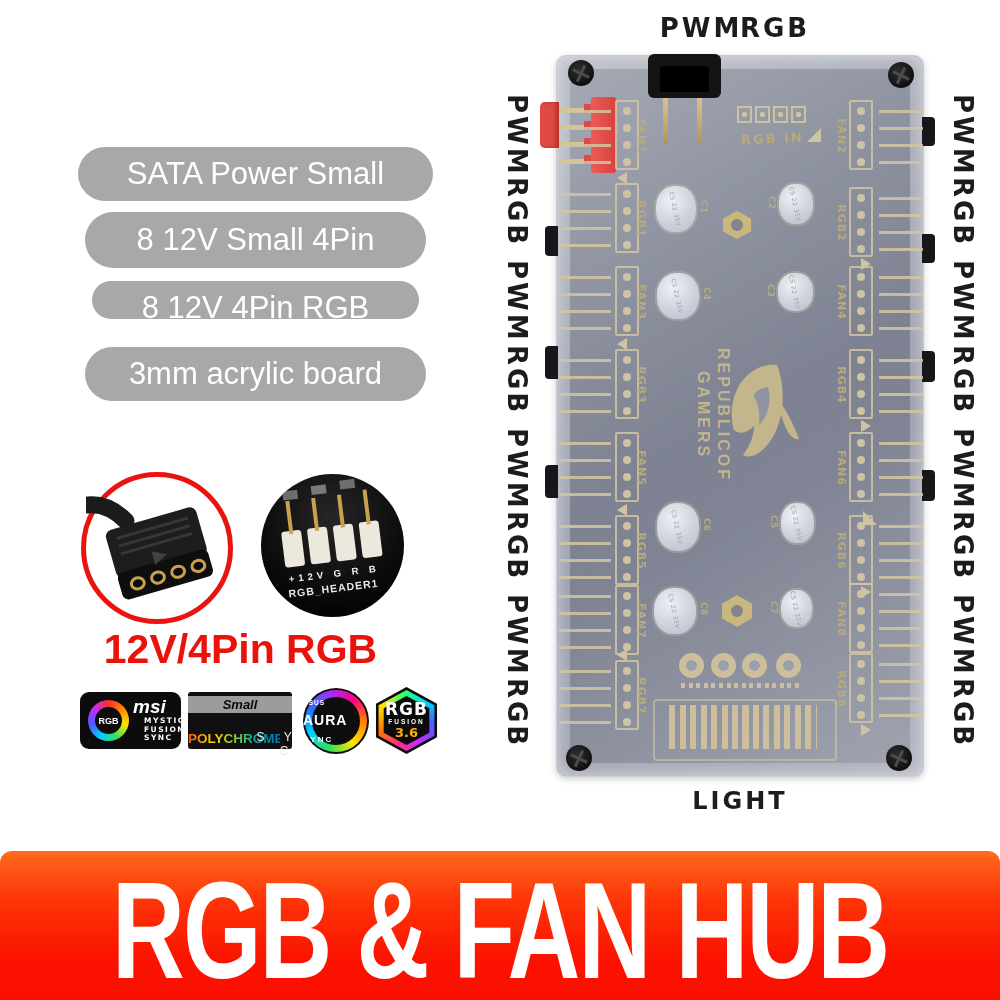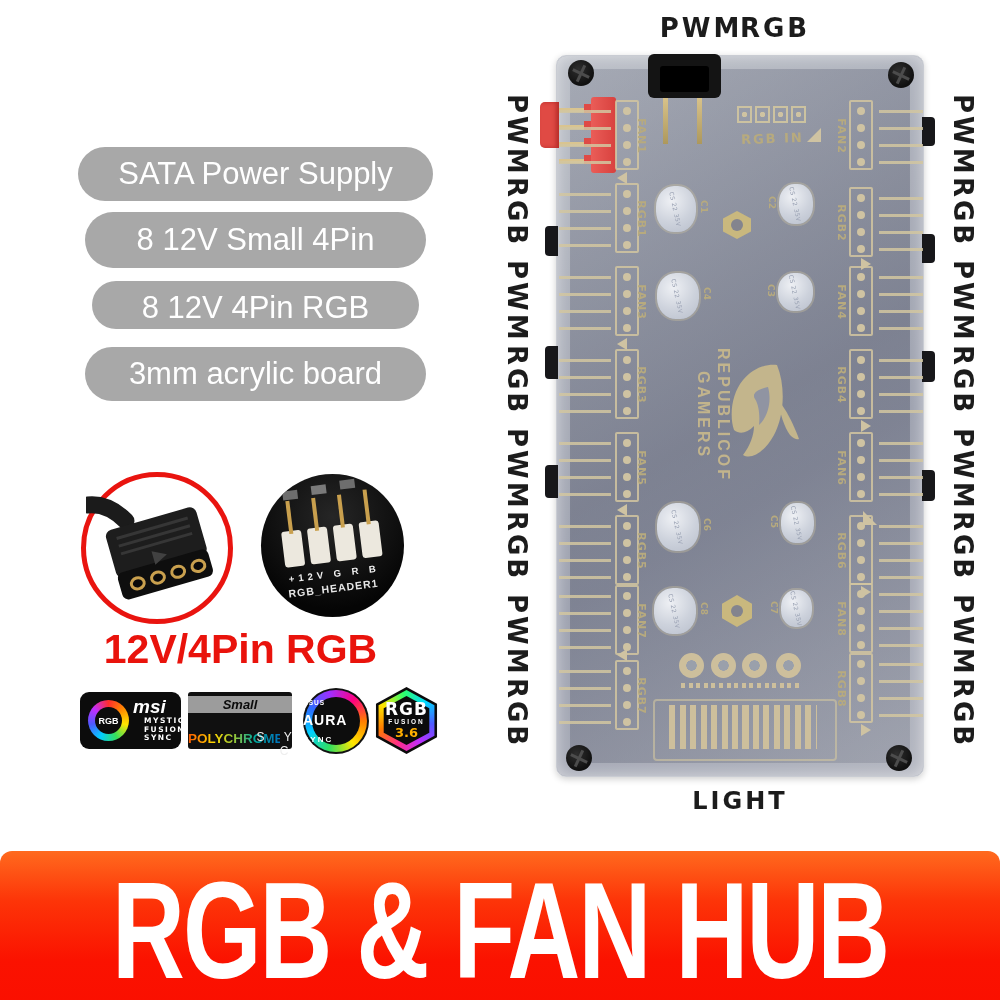--- a/index.html
+++ b/index.html
@@ -157,23 +157,23 @@
     display:flex;align-items:center;justify-content:center;margin-top:8px;}
   .banner-title{font:bold 104px/104px "Liberation Sans",sans-serif;color:#fff;
     letter-spacing:-2px;transform:scaleY(1.32) scaleX(.97);white-space:nowrap;}
 </style>
 </head>
 <body>
 
 <div class="bigword" style="left:655px;top:15px;">PWM</div>
 <div class="bigword" style="left:740px;top:15px;width:66px;">RGB</div>
 
-<div class="pill" style="left:78px;top:147px;width:355px;height:54px;">SATA Power Supply</div>
+<div class="pill" style="left:78px;top:147px;width:355px;height:54px;">SATA Power Small</div>
 <div class="pill" style="left:85px;top:212px;width:341px;height:56px;line-height:56px;">8 12V Small 4Pin</div>
-<div class="pill" style="left:92px;top:281px;width:327px;height:48px;">8 12V 4Pin RGB</div>
+<div class="pill" style="left:92px;top:281px;width:327px;height:38px;">8 12V 4Pin RGB</div>
 <div class="pill" style="left:85px;top:347px;width:341px;height:54px;">3mm acrylic board</div>
 
 <div class="bigword vert" style="left:482px;top:116px;width:70px;">PWM</div>
 <div class="bigword vert" style="left:482px;top:199px;width:70px;">RGB</div>
 <div class="bigword vert" style="left:482px;top:282px;width:70px;">PWM</div>
 <div class="bigword vert" style="left:482px;top:367px;width:70px;">RGB</div>
 <div class="bigword vert" style="left:482px;top:450px;width:70px;">PWM</div>
 <div class="bigword vert" style="left:482px;top:533px;width:70px;">RGB</div>
 <div class="bigword vert" style="left:482px;top:616px;width:70px;">PWM</div>
 <div class="bigword vert" style="left:482px;top:700px;width:70px;">RGB</div>

